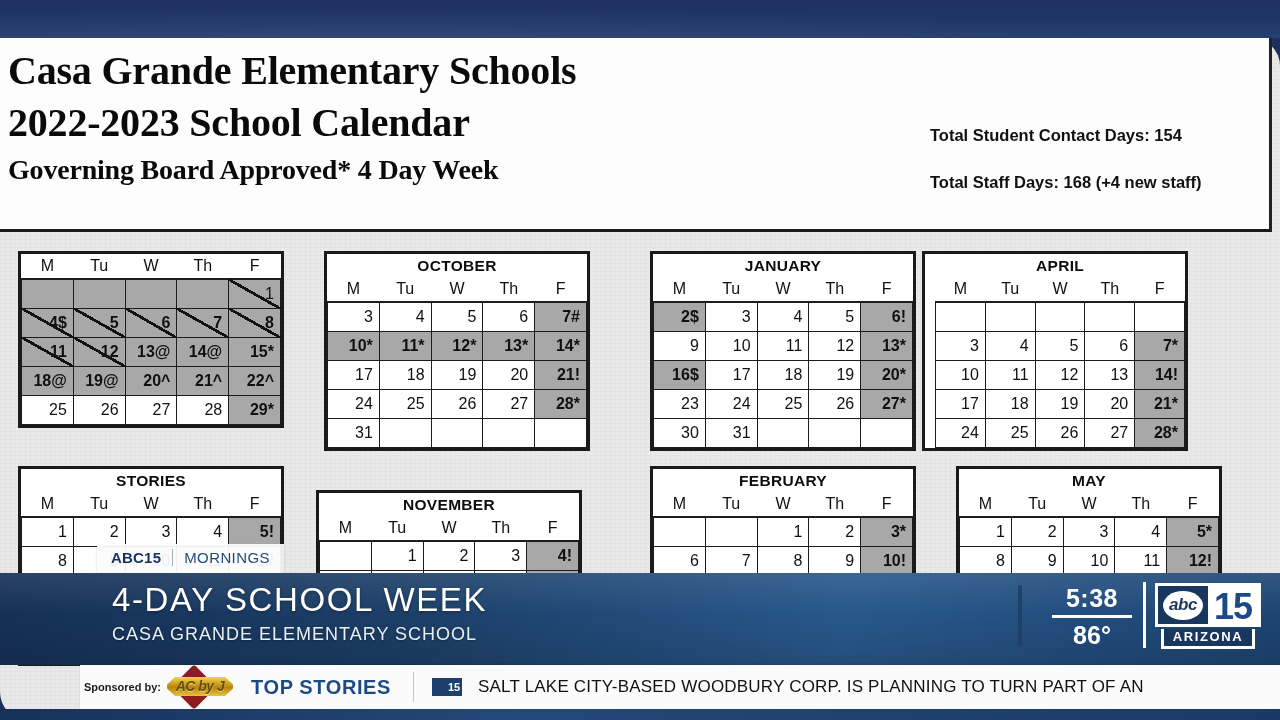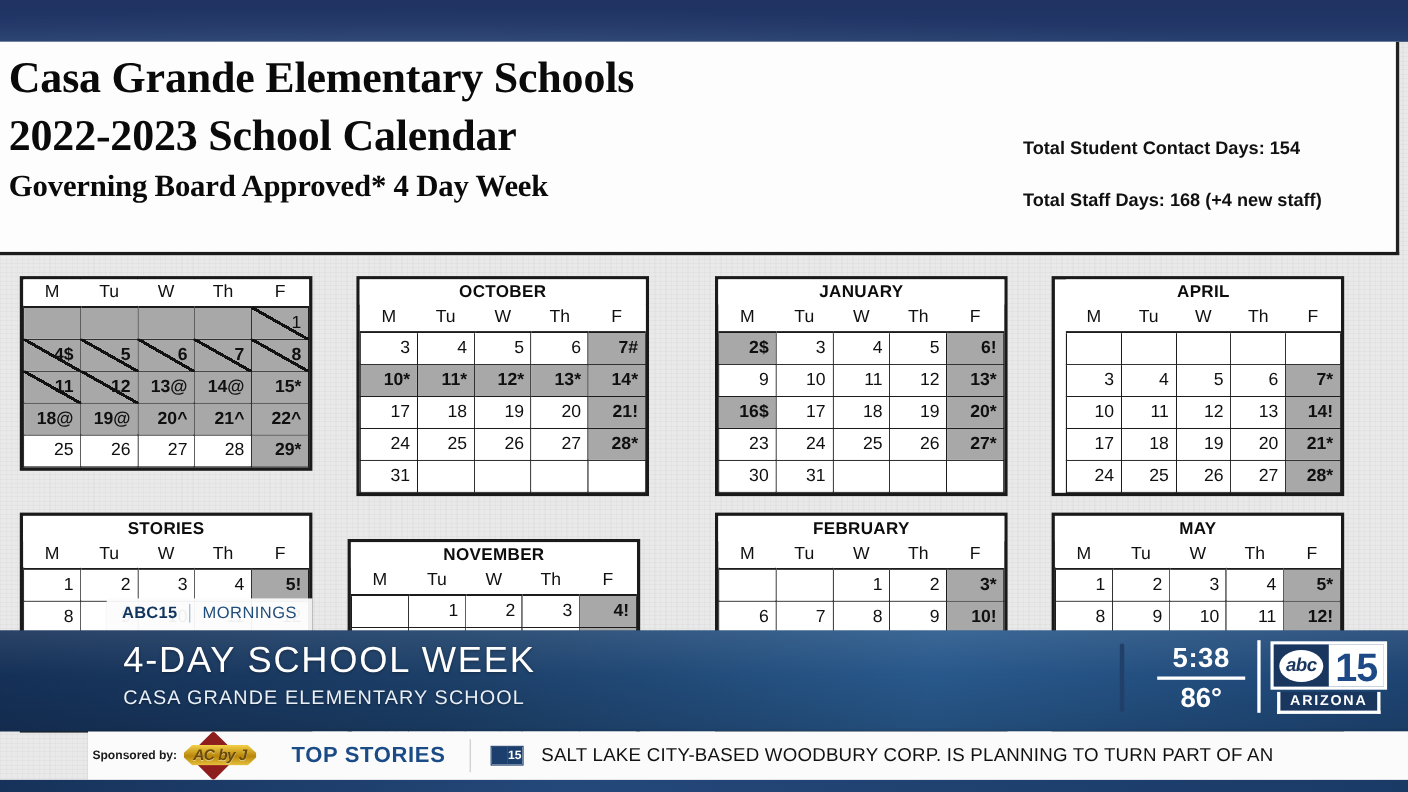--- a/index.html
+++ b/index.html
@@ -17,20 +17,21 @@
   }
   #top-band-shade {
     position:absolute; left:0; top:0; width:1280px; height:38px;
     background: radial-gradient(ellipse at 30% 120%, rgba(255,255,255,0.06), rgba(0,0,0,0) 60%);
   }
 
   
   #page {
     position: absolute; left: 0; top: 38px; width: 1280px; height: 682px;
     background: #e9e9e9;
+    border-radius: 28px;
   }
   #page-texture {
     position:absolute; inset:0;
     background-image:
       repeating-linear-gradient(0deg, rgba(0,0,0,0.028) 0px, rgba(0,0,0,0.028) 1px, rgba(0,0,0,0) 1px, rgba(0,0,0,0) 4px),
       repeating-linear-gradient(90deg, rgba(0,0,0,0.018) 0px, rgba(0,0,0,0.018) 1px, rgba(0,0,0,0) 1px, rgba(0,0,0,0) 5px);
     pointer-events:none;
   }
 
   
@@ -191,21 +192,21 @@
     clip-path: polygon(0 40%, 8px 0, 58px 0, 100% 40%, 100% 60%, 58px 100%, 8px 100%, 0 60%);
   }
   #acj .txt {
     position:absolute; left:0; top:10px; width:66px; text-align:center;
     font-size:14px; font-weight:bold; font-style:italic; color:#6b4a05;
     text-shadow: 0 1px 0 rgba(255,255,255,0.5);
     letter-spacing:-0.5px;
   }
   #top-stories {
     color:#1b4b86; font-weight:bold; font-size:20px; letter-spacing:0.6px;
-    margin-left: 32px; white-space:nowrap;
+    margin-left: 18px; white-space:nowrap;
   }
   #tick-sep { width:1px; height:30px; background:#c6c6c6; margin-left:22px; }
   #tick-logo {
     width:30px; height:18px; margin-left:18px; flex:0 0 auto;
     border:1px solid #1d3f6d; display:flex; overflow:hidden;
   }
   #tick-logo .a { flex:0 0 50%; background:#1d3f6d; }
   #tick-logo .b { flex:1; background:#1d3f6d; color:#fff; font-size:11px; font-weight:bold; text-align:center; line-height:16px;}
   #tick-text {
     margin-left:16px; color:#111; font-size:17px; letter-spacing:0.2px; white-space:nowrap;
@@ -384,21 +385,21 @@
             <tr>
               <td>30</td>
               <td>31</td>
               <td></td>
               <td></td>
               <td></td>
             </tr>
           </tbody>
         </table>
       </div>
-      <div class="cal cal-r1" style="left: 956px; padding-left: 10px;">
+      <div class="cal cal-r1" style="left: 922px; padding-left: 10px;">
         <div class="cal-title">APRIL</div>
         <table class="cal-tbl">
           <thead>
             <tr>
               <th>M</th>
               <th>Tu</th>
               <th>W</th>
               <th>Th</th>
               <th>F</th>
             </tr>

